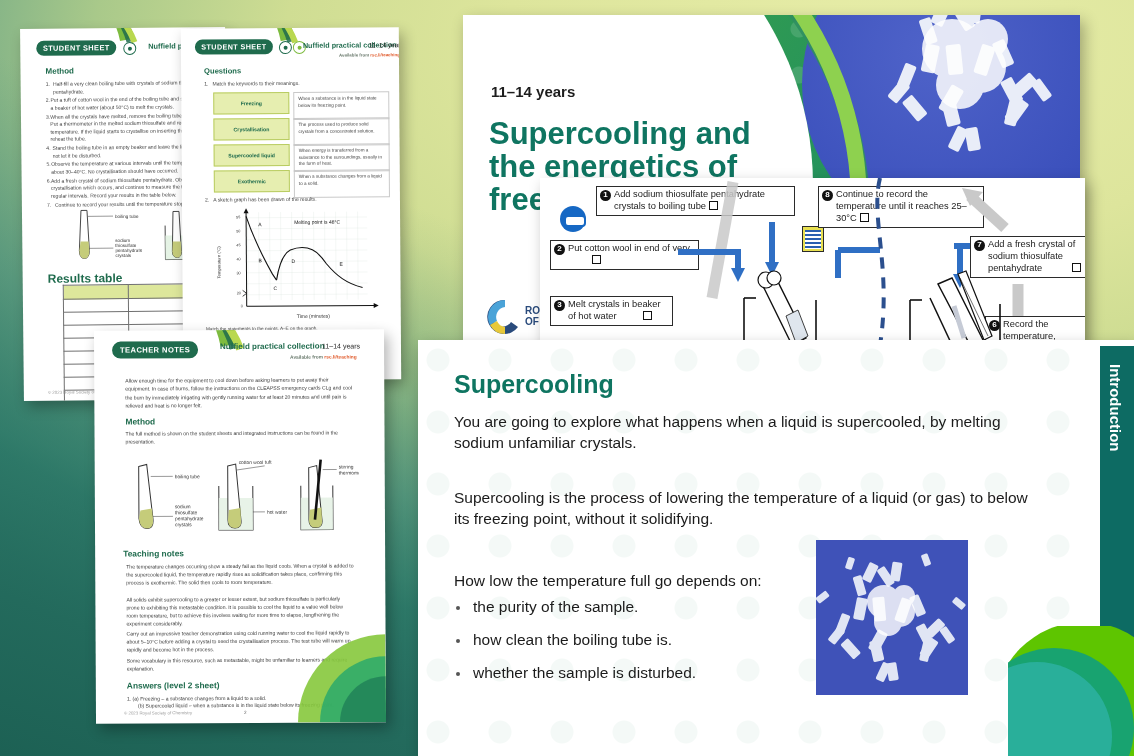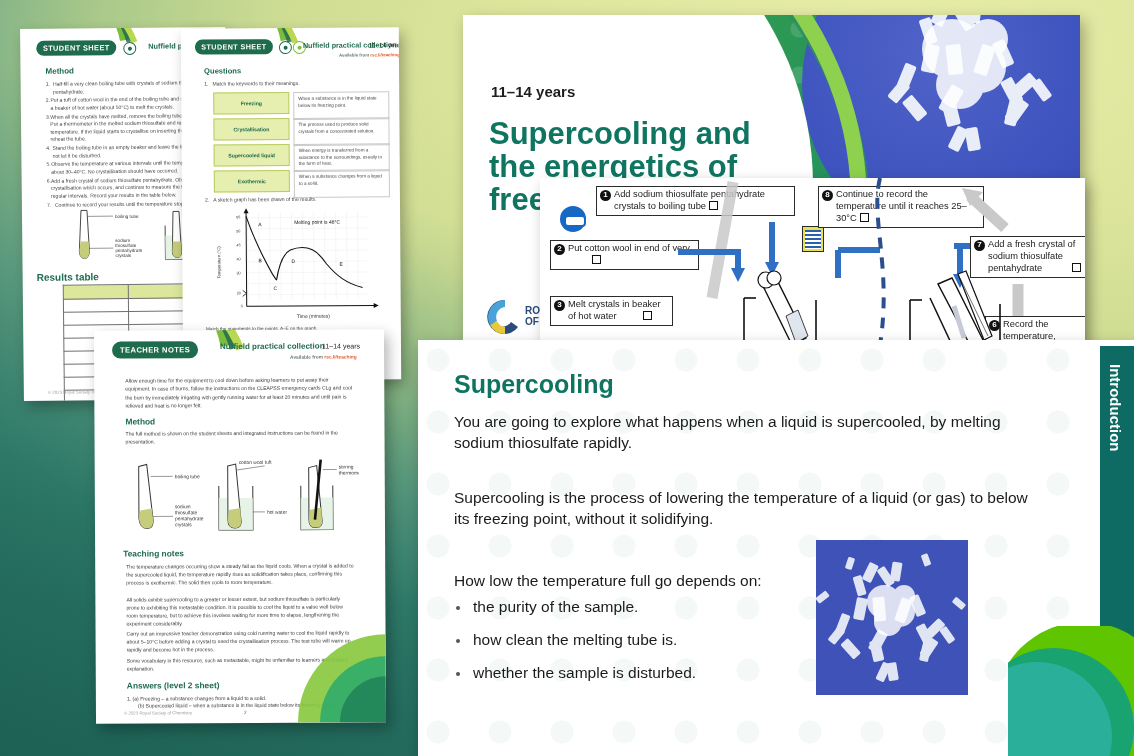--- a/index.html
+++ b/index.html
@@ -161,21 +161,21 @@
       <text x="48" y="46" font-size="4.6" fill="#333" font-family="Liberation Sans">pentahydrate</text>
       <text x="48" y="51" font-size="4.6" fill="#333" font-family="Liberation Sans">crystals</text>
       <path d="M98 20 L98 54 L128 54 L128 20" fill="none" stroke="#333" stroke-width="0.9"></path>
       <rect x="98" y="30" width="30" height="24" fill="#dff0df" opacity=".8"></rect>
       <path d="M106 6 L112 6 L114 46 Q114 52 110 52 Q105 52 105 46 Z" fill="#fff" stroke="#333" stroke-width="0.9"></path>
       <path d="M105.4 36 L113.4 36 L114 46 Q114 52 110 52 Q105 52 105 46 Z" fill="#c5cc7a"></path>
       <line x1="128" y1="40" x2="142" y2="40" stroke="#333" stroke-width="0.5"></line>
       <text x="143" y="42" font-size="4.6" fill="#333" font-family="Liberation Sans">hot</text>
     </svg>
 
-    <div class="h-green" style="position:absolute;left:14px;top:243px;font-size:10px;">Results table</div>
+    <div class="h-green" style="position:absolute;left:25px;top:243px;font-size:12px;">Results table</div>
     <table style="position:absolute;left:40px;top:256px;border-collapse:collapse;">
       <tbody>
           <tr>
             <td style="width:62px;height:11px;border:0.8px solid #6f6f6f;background:#dde79b;"></td>
             <td style="width:62px;height:11px;border:0.8px solid #6f6f6f;background:#dde79b;"></td>
           </tr>
       <tr>
             <td style="height:10px;border:0.8px solid #6f6f6f;"></td>
             <td style="border:0.8px solid #6f6f6f;"></td>
           </tr>
@@ -467,29 +467,29 @@
       <path d="M112 112 L112 46 A66 66 0 0 0 46 112 Z" fill="#2aa96b" opacity=".85"></path>
       <path d="M112 112 L112 66 A46 46 0 0 0 66 112 Z" fill="#1f7f58" opacity=".8"></path>
     </svg>
   </div>
 
   <div class="paper" id="slideIntro">
     <div class="si-wm"></div>
 
     <div id="si-head">Supercooling</div>
 
-    <div class="si-p" style="top:72px;">You are going to explore what happens when a liquid is supercooled, by melting sodium thiosulfate rapidly.</div>
+    <div class="si-p" style="top:72px;">You are going to explore what happens when a liquid is supercooled, by melting sodium unfamiliar crystals.</div>
     <div class="si-p" style="top:128px;margin-top:20px;">Supercooling is the process of lowering the temperature of a liquid (or gas) to below its freezing point, without it solidifying.</div>
 
     <div class="si-li" style="top:232px;">How low the temperature full go depends on:</div>
 
     <div class="si-bullet" style="left:38px;top:266px;"></div>
     <div class="si-li" style="left:55px;top:258px;">the purity of the sample.</div>
     <div class="si-bullet" style="left:38px;top:299px;"></div>
-    <div class="si-li" style="left:55px;top:291px;">how clean the melting tube is.</div>
+    <div class="si-li" style="left:55px;top:291px;">how clean the boiling tube is.</div>
     <div class="si-bullet" style="left:38px;top:332px;"></div>
     <div class="si-li" style="left:55px;top:324px;">whether the sample is disturbed.</div>
 
     <div id="si-img">
       <svg width="152" height="155" viewBox="0 0 152 155">
         <rect width="152" height="155" fill="#3f52b8"></rect>
         <g fill="#eef2fa" opacity="0.92">
           <g transform="translate(76,77)">
             <rect x="-44" y="-40" width="10" height="19" rx="1.6" transform="rotate(26)"></rect>
             <rect x="-27" y="-49" width="9" height="20" rx="1.6" transform="rotate(-16)"></rect>

